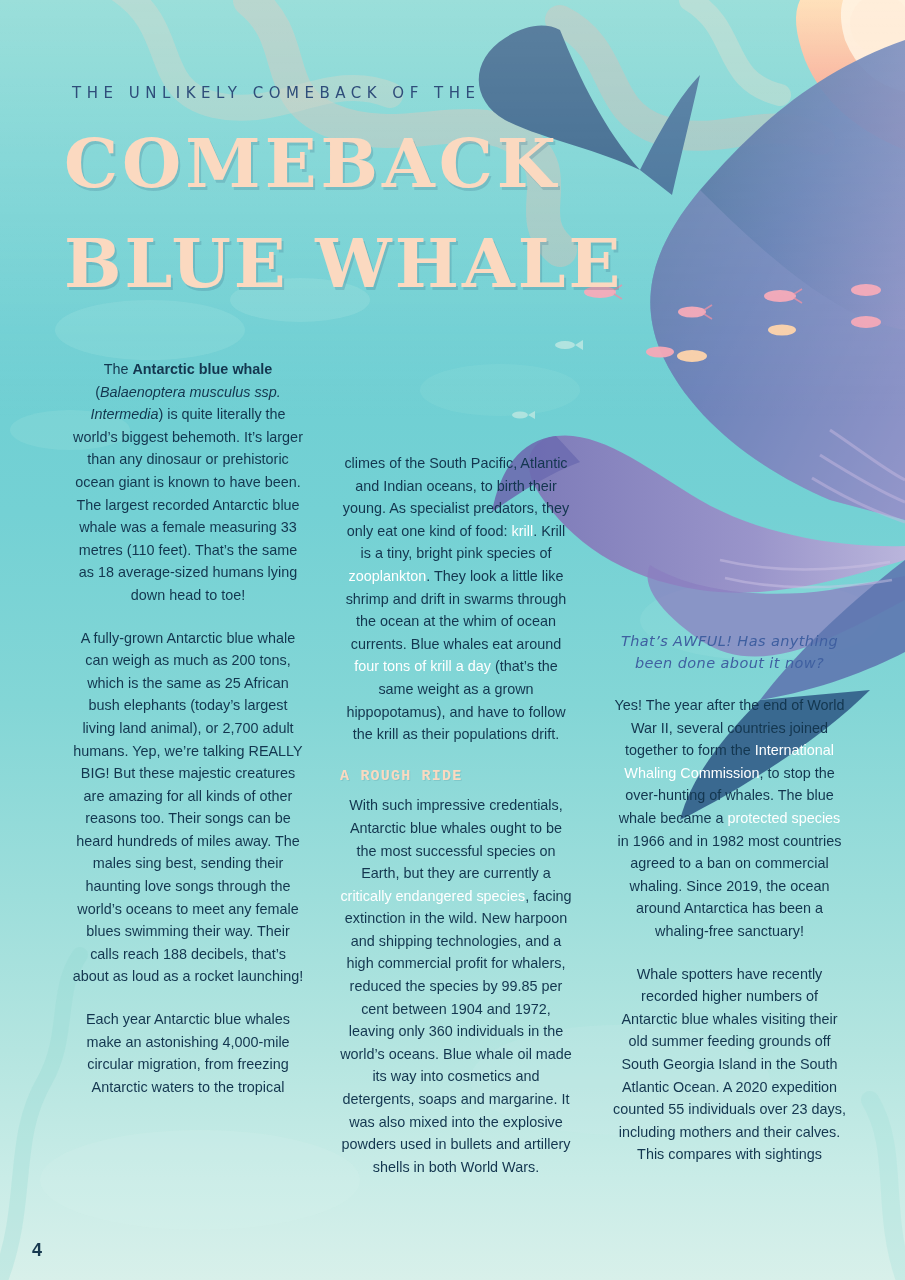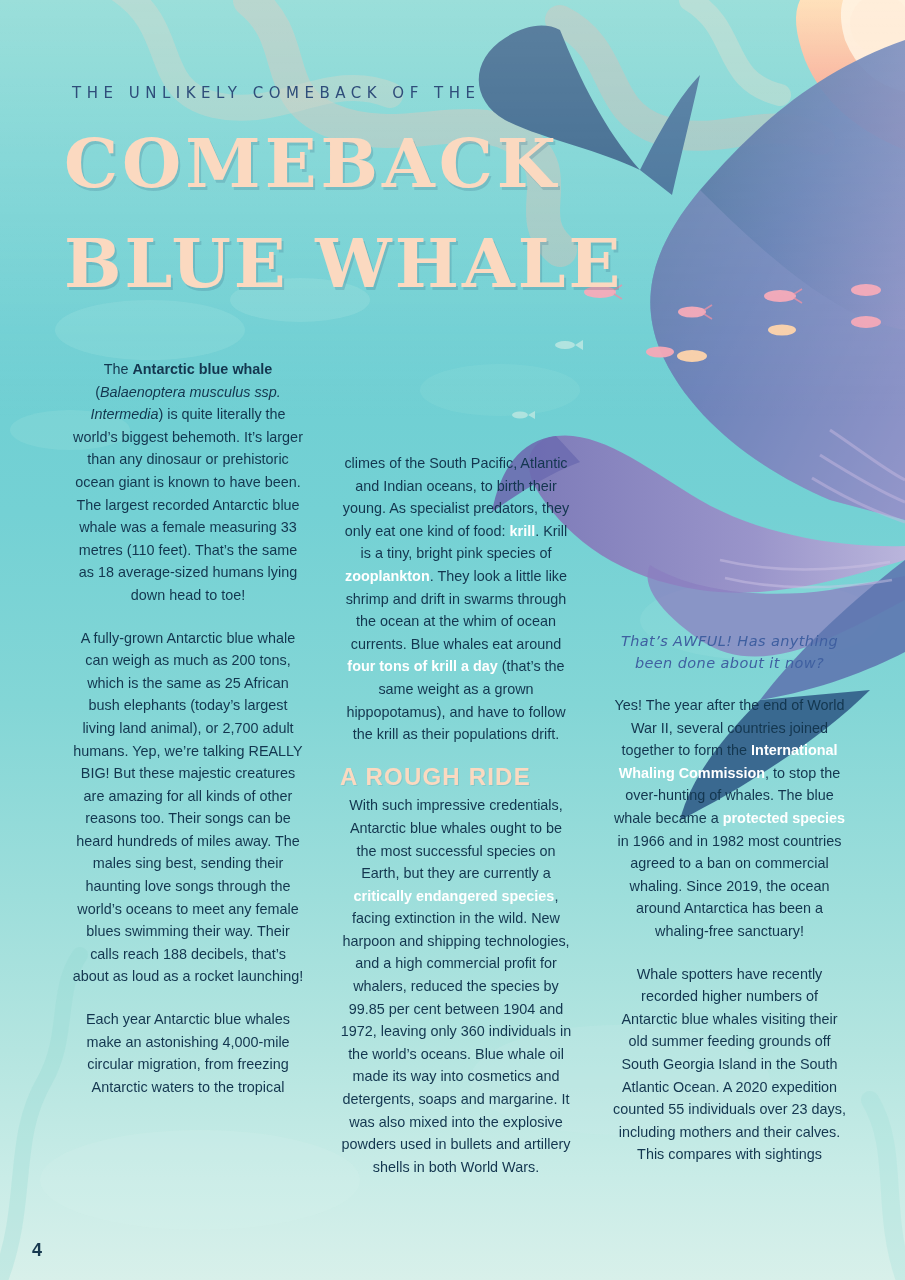--- a/index.html
+++ b/index.html
@@ -75,36 +75,36 @@
     color: #13364f;
   }
   .col1 { left: 72px; top: 358px; width: 232px; }
   .col2 { left: 340px; top: 452px; width: 232px; }
   .col3 { left: 612px; top: 630px; width: 235px; }
 
   .col p { margin: 0 0 20px 0; text-align: center; }
   .col p:last-child { margin-bottom: 0; }
 
   b, .bold { font-weight: bold; }
-  .hl { font-weight: bold; color: #ffffff; margin-top: 9px; }
+  .hl { font-weight: normal; color: #ffffff; margin-top: 9px; }
   .it { font-style: italic; }
 
   .handwritten {
     font-family: "DejaVu Sans", sans-serif;
     font-style: italic;
     font-size: 14.5px;
     line-height: 22px;
     color: #3f5fa0;
     letter-spacing: .4px;
   }
 
   .subhead {
-    font-family: Liberation Sans, sans-serif;
+    font-family: Liberation Mono, monospace;
     font-weight: bold;
-    font-size: 24px;
+    font-size: 15px;
     letter-spacing: 1.2px;
     color: #fbd9c0;
     margin: 0 0 6px 0;
     text-shadow: 1px 1px 0 rgba(40,80,110,.12);
   }
 
   .pagenum {
     position: absolute;
     left: 32px;
     top: 1240px;

